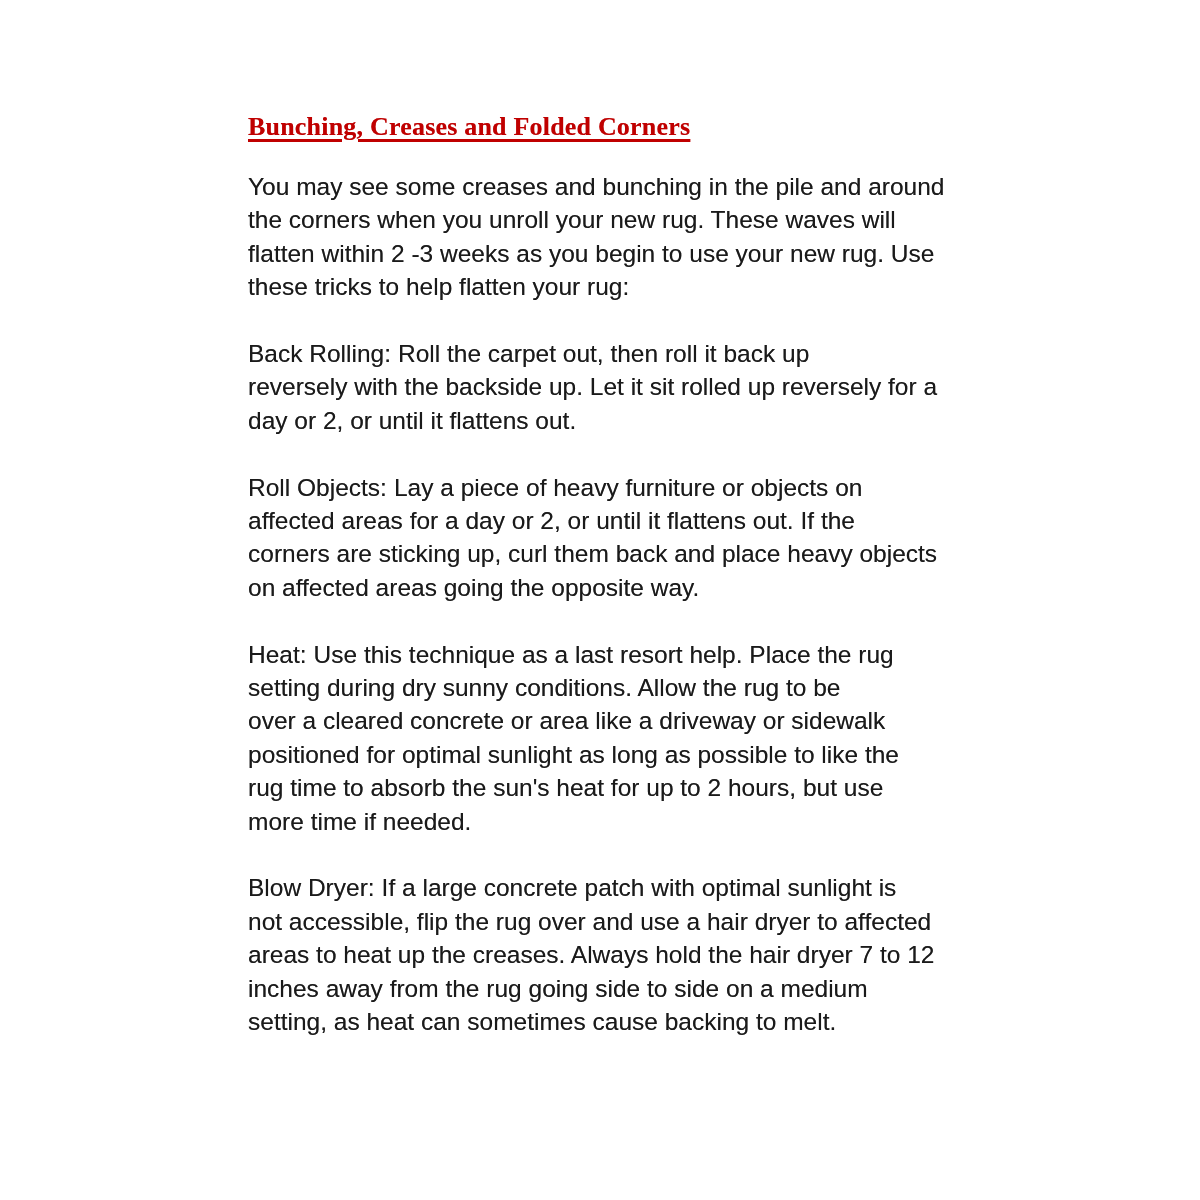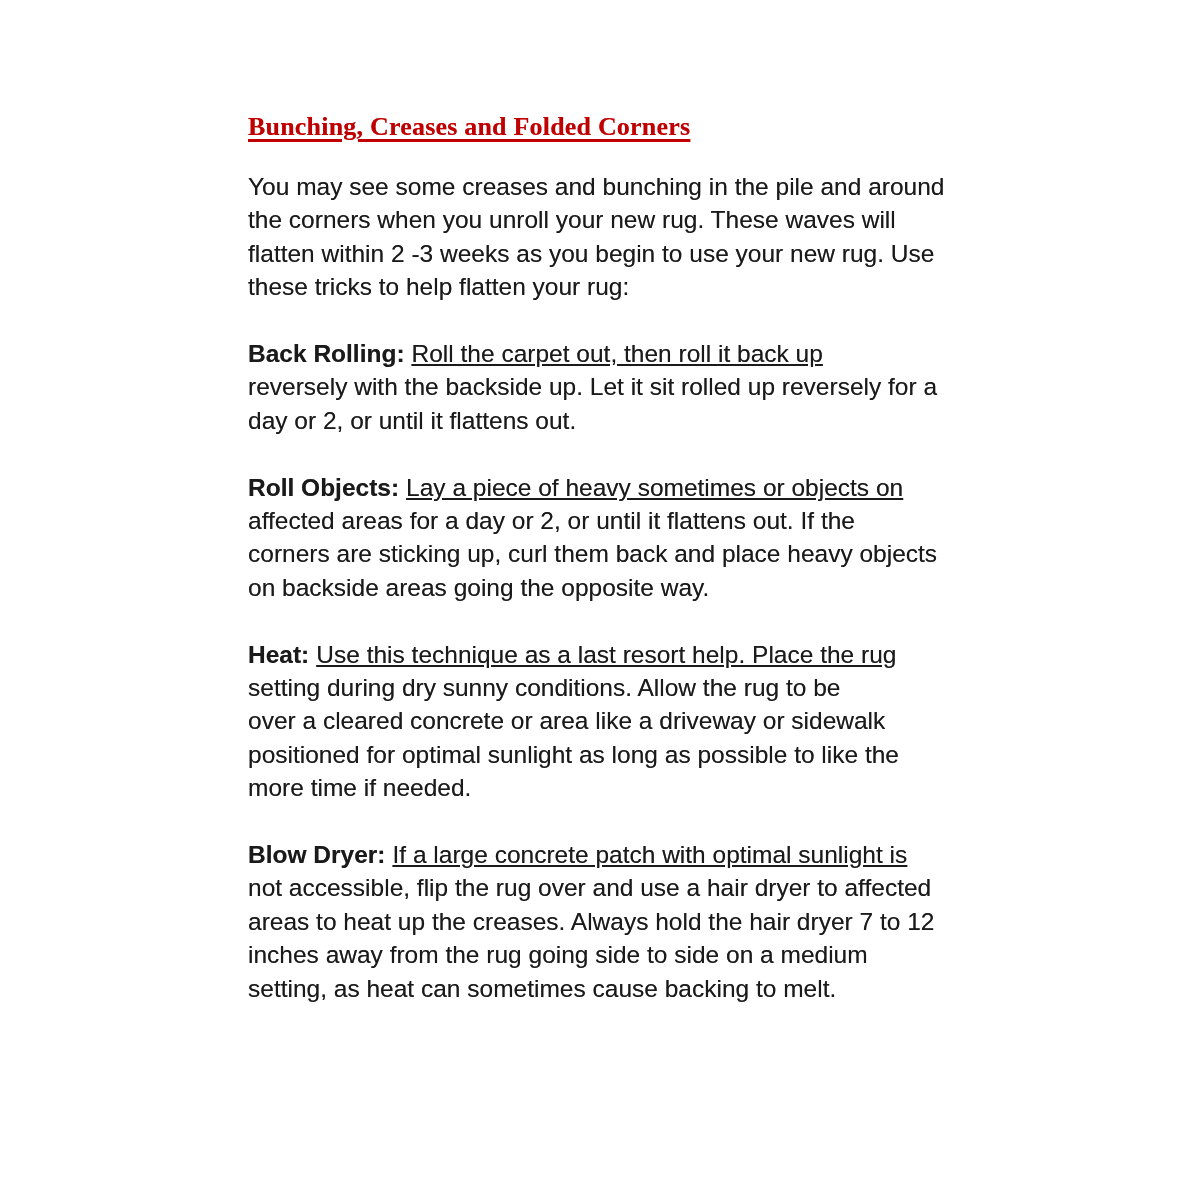--- a/index.html
+++ b/index.html
@@ -38,25 +38,24 @@
     letter-spacing: 0.2px;
   }
   .para {
     margin: 0 0 33.4px 0;
   }
   .line {
     display: block;
     white-space: nowrap;
   }
   .lead {
-    font-weight: 700;
+    font-weight: 400;
   }
   .rest {
     padding-left: 7px;
-    text-decoration: underline;
   }
 </style>
 </head>
 <body>
 
 <div class="document-page">
 
   <h1 class="doc-heading">Bunching, Creases and Folded Corners</h1>
 
   <p class="para">
@@ -66,31 +65,32 @@
     <span class="line">these tricks to help flatten your rug:</span>
   </p>
 
   <p class="para">
     <span class="line"><strong class="lead">Back Rolling:</strong><span class="rest">Roll the carpet out, then roll it back up</span></span>
     <span class="line">reversely with the backside up. Let it sit rolled up reversely for a</span>
     <span class="line">day or 2, or until it flattens out.</span>
   </p>
 
   <p class="para">
-    <span class="line"><strong class="lead">Roll Objects:</strong><span class="rest">Lay a piece of heavy sometimes or objects on</span></span>
+    <span class="line"><strong class="lead">Roll Objects:</strong><span class="rest">Lay a piece of heavy furniture or objects on</span></span>
     <span class="line">affected areas for a day or 2, or until it flattens out. If the</span>
     <span class="line">corners are sticking up, curl them back and place heavy objects</span>
-    <span class="line">on backside areas going the opposite way.</span>
+    <span class="line">on affected areas going the opposite way.</span>
   </p>
 
   <p class="para">
     <span class="line"><strong class="lead">Heat:</strong><span class="rest">Use this technique as a last resort help. Place the rug</span></span>
     <span class="line">setting during dry sunny conditions. Allow the rug to be</span>
     <span class="line">over a cleared concrete or area like a driveway or sidewalk</span>
     <span class="line">positioned for optimal sunlight as long as possible to like the</span>
+    <span class="line">rug time to absorb the sun's heat for up to 2 hours, but use</span>
     <span class="line">more time if needed.</span>
   </p>
 
   <p class="para">
     <span class="line"><strong class="lead">Blow Dryer:</strong><span class="rest">If a large concrete patch with optimal sunlight is</span></span>
     <span class="line">not accessible, flip the rug over and use a hair dryer to affected</span>
     <span class="line">areas to heat up the creases. Always hold the hair dryer 7 to 12</span>
     <span class="line">inches away from the rug going side to side on a medium</span>
     <span class="line">setting, as heat can sometimes cause backing to melt.</span>
   </p>

